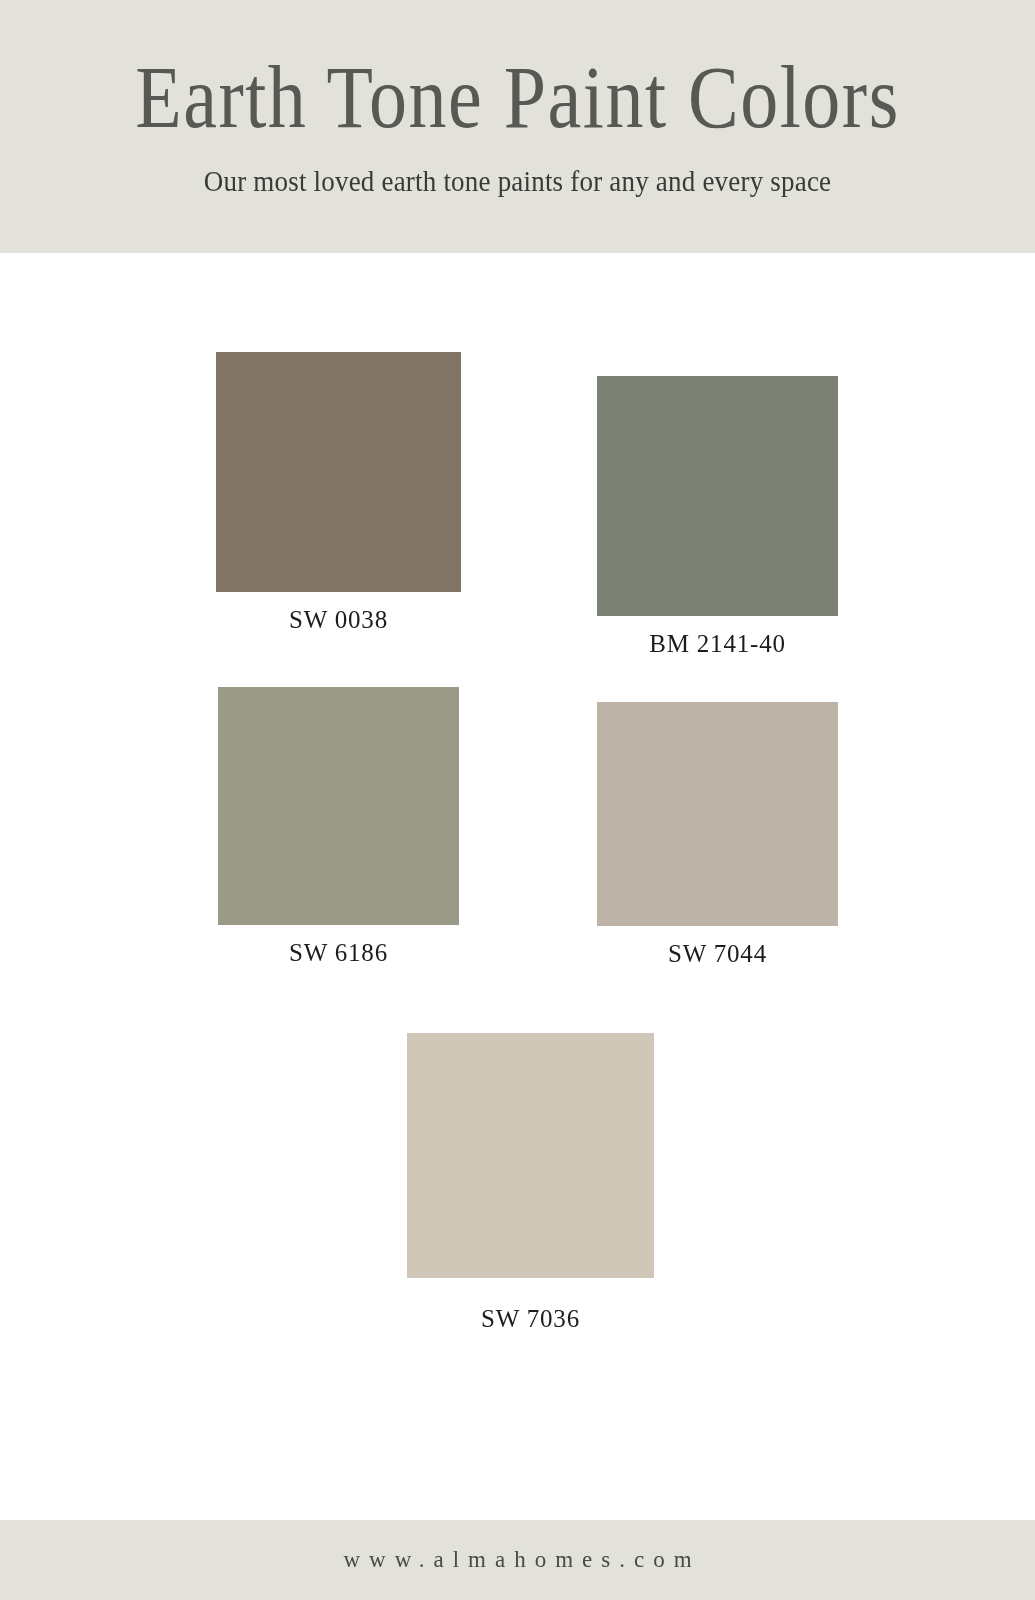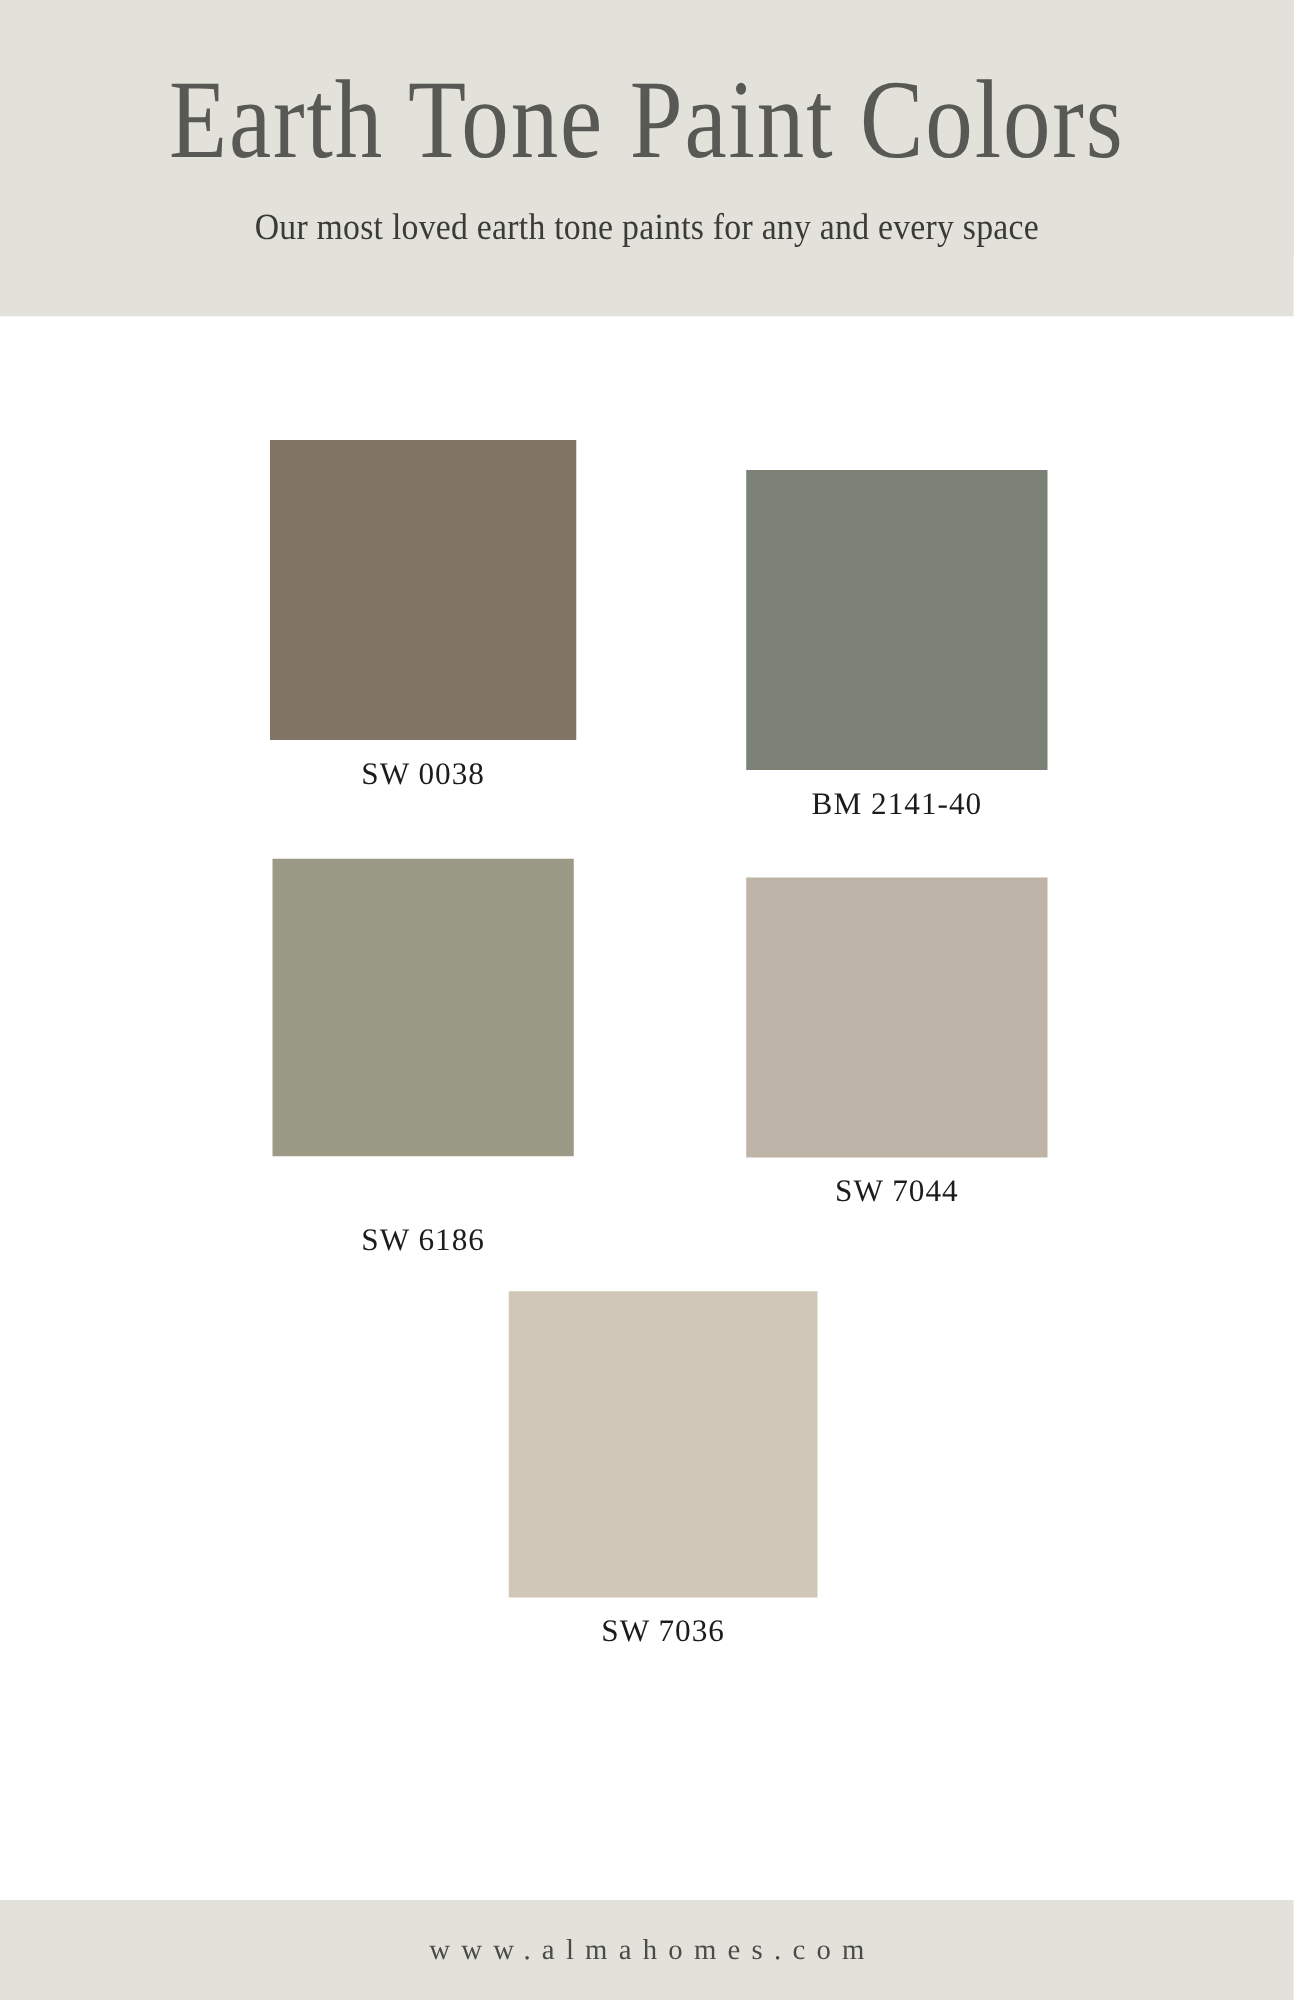--- a/index.html
+++ b/index.html
@@ -83,21 +83,21 @@
     white-space: nowrap;
   }
 
   
   .card-0 { left: 192px; top: 99px;  width: 245px; }
   .card-0 .swatch-chip { height: 240px; }
 
   .card-1 { left: 573px; top: 99px;  width: 241px; margin-top: 24px; }
   .card-1 .swatch-chip { height: 240px; }
 
-  .card-2 { left: 194px; top: 434px; width: 241px; gap: 40px; }
+  .card-2 { left: 194px; top: 434px; width: 241px; }
   .card-2 .swatch-chip { height: 238px; }
 
   .card-3 { left: 573px; top: 449px; width: 241px; }
   .card-3 .swatch-chip { height: 224px; }
 
   .card-4 { left: 383px; top: 780px; width: 247px; }
   .card-4 .swatch-chip { height: 245px; }
 
   
   .footer-band {
@@ -145,20 +145,20 @@
     <div class="swatch-label" style="color: rgb(28, 28, 28);">SW 6186</div>
   </div>
 
   <div class="swatch-card card-3">
     <div class="swatch-chip" style="background: rgb(189, 179, 167);"></div>
     <div class="swatch-label" style="color: rgb(28, 28, 28);">SW 7044</div>
   </div>
 
   <div class="swatch-card card-4">
     <div class="swatch-chip" style="background: rgb(208, 199, 184);"></div>
-    <div class="swatch-label" style="color: rgb(28, 28, 28);">SW 7036</div>
+    <div class="swatch-label" style="color: rgb(28, 28, 28); margin-top: 13px;">SW 7036</div>
   </div>
 
 </div>
 
 <div class="footer-band" style="background: rgb(227, 226, 218);">
   <div class="footer-url" style="color: rgb(74, 74, 71);">www.almahomes.com</div>
 </div>
 
 </body></html>

